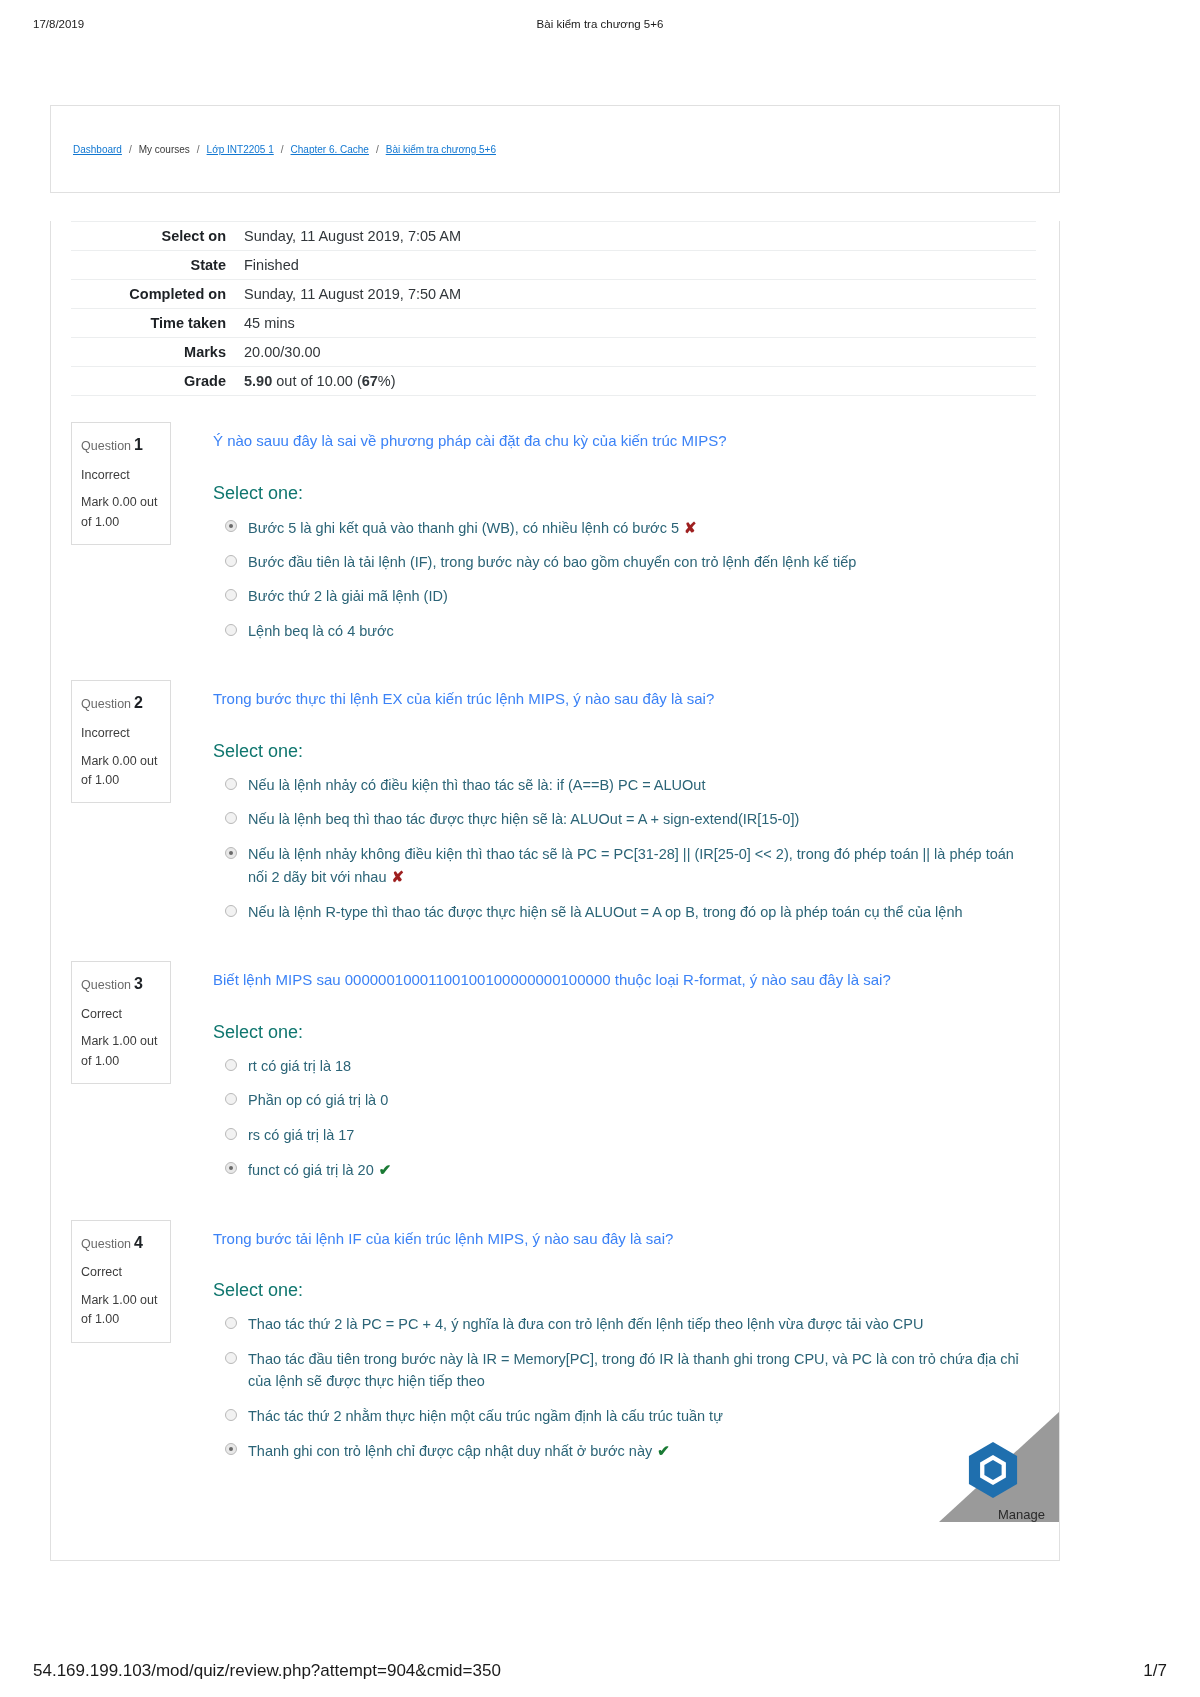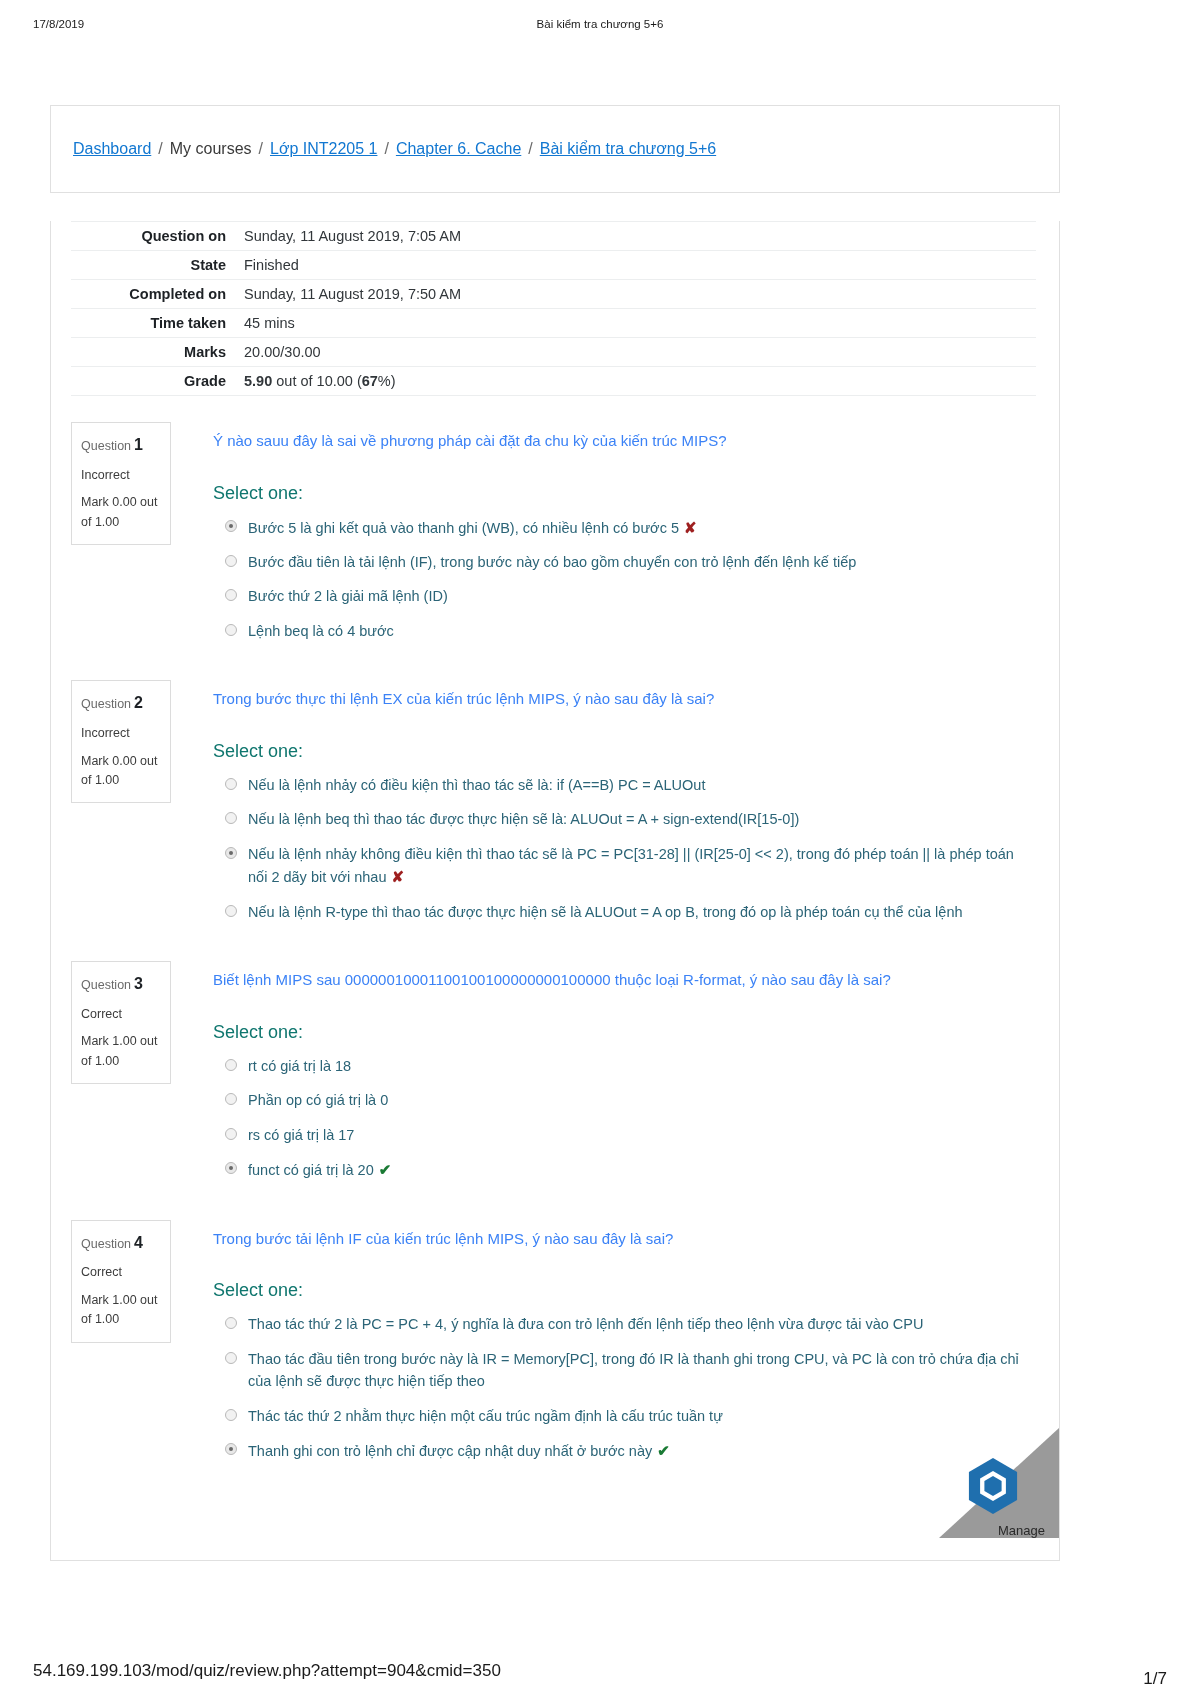--- a/index.html
+++ b/index.html
@@ -44,21 +44,21 @@
 
   
   .breadcrumb-box {
     border: 1px solid #e0e0e0;
     height: 88px;
     display: flex;
     align-items: center;
     padding-left: 22px;
   }
   .breadcrumb {
-    font-size: 16px;
+    font-size: 10px;
     color: #3a3a3a;
     display: flex;
     align-items: center;
     flex-wrap: nowrap;
     white-space: nowrap;
     justify-content: flex-end;
   }
   .breadcrumb a {
     color: #1177d1;
     text-decoration: underline;
@@ -192,21 +192,21 @@
   .mark-wrong {
     color: #9e1f1f;
     font-weight: bold;
     margin-left: 5px;
     font-size: 15px;
   }
 
   
   .manage-widget {
     position: absolute;
-    right: 0px; bottom: 0px;
+    right: 0px; bottom: 16px;
     width: 150px; height: 150px;
     pointer-events: none;
   }
   .manage-fold {
     position: absolute;
     right: 0; bottom: 22px;
     width: 0; height: 0;
     border-left: 120px solid transparent;
     border-bottom: 110px solid #9a9a9a;
   }
@@ -248,21 +248,21 @@
     bottom: 20px; left: 0; width: 100%;
     height: 16px;
     font-size: 17px;
     color: #1a1a1a;
   }
   .print-footer .pf-url {
     position: absolute; left: 33px; top: 0;
     white-space: nowrap;
   }
   .print-footer .pf-page {
-    position: absolute; right: 33px; top: 8px;
+    position: absolute; right: 33px; top: 0;
     white-space: nowrap;
   }
 </style>
 </head>
 <body>
 
 <div class="print-header">
   <span class="ph-date">17/8/2019</span>
   <span class="ph-title">Bài kiểm tra chương 5+6</span>
 </div>
@@ -281,21 +281,21 @@
         <span class="sep">/</span>
         <a>Bài kiểm tra chương 5+6</a>
       </nav>
   </div>
 
   <div class="content-box">
 
     <table class="summary-table">
       <tbody id="summary-body">
           <tr>
-            <th>Question on</th>
+            <th>Select on</th>
             <td>Sunday, 11 August 2019, 7:05 AM</td>
           </tr>
           <tr>
             <th>State</th>
             <td>Finished</td>
           </tr>
           <tr>
             <th>Completed on</th>
             <td>Sunday, 11 August 2019, 7:50 AM</td>
           </tr>

